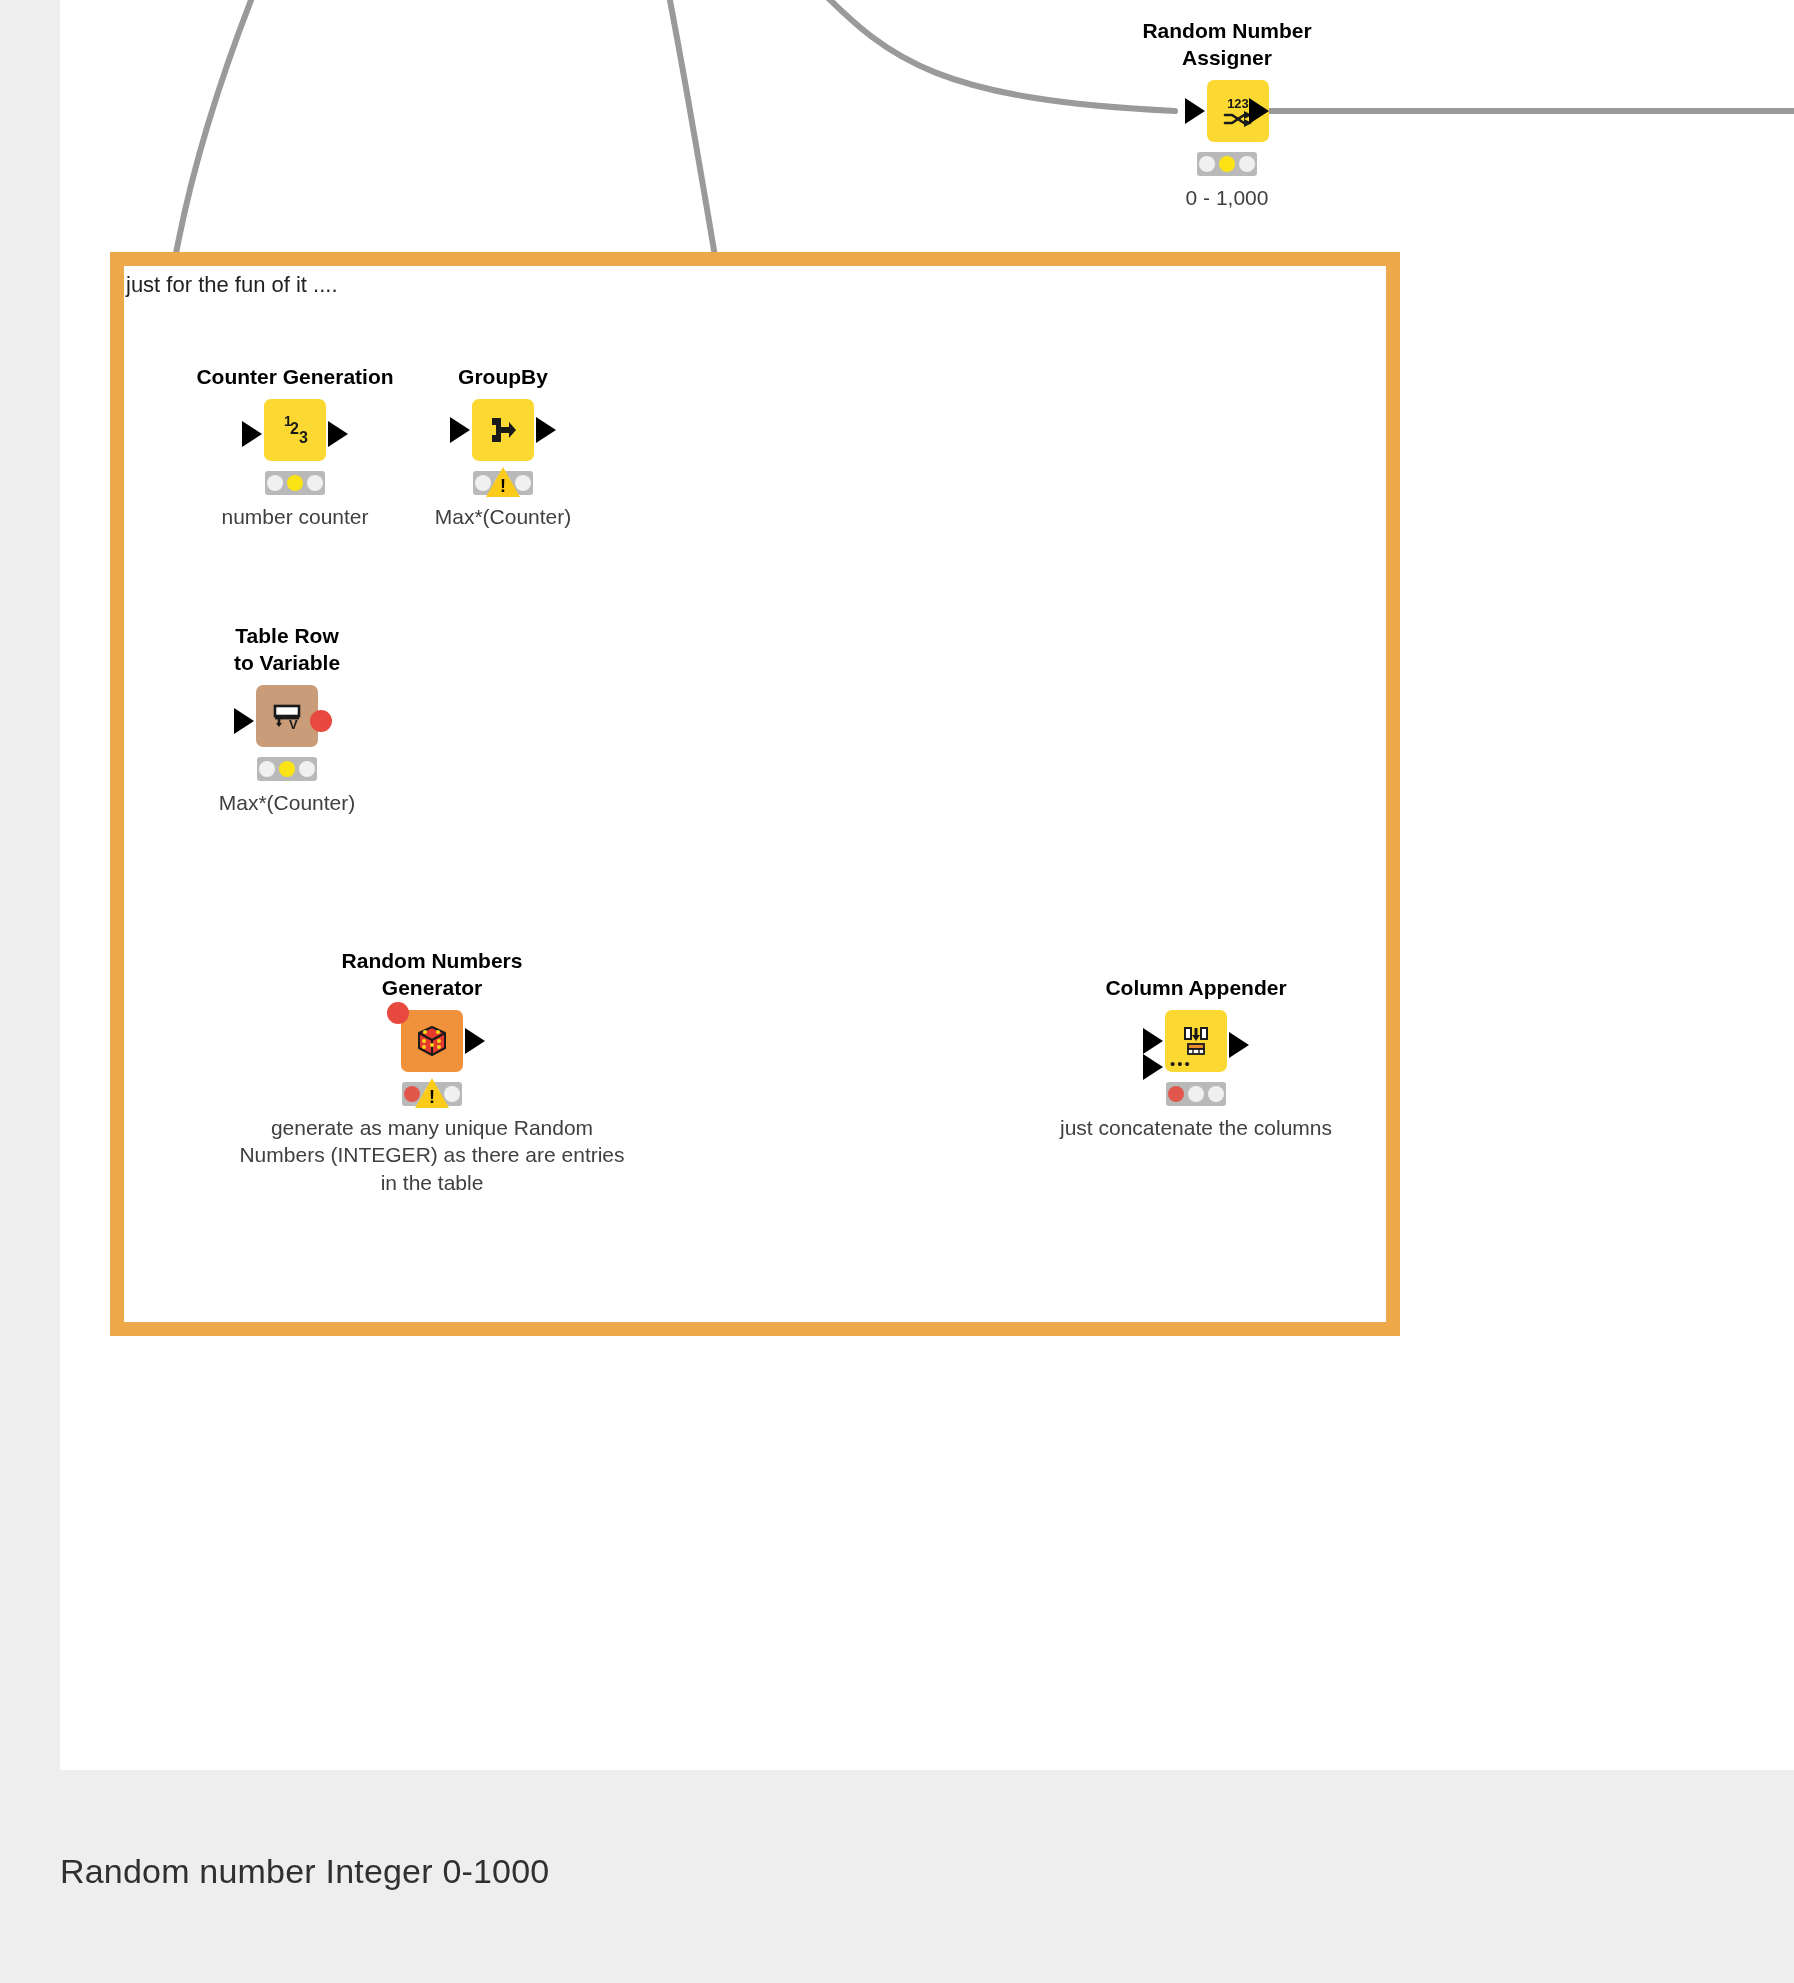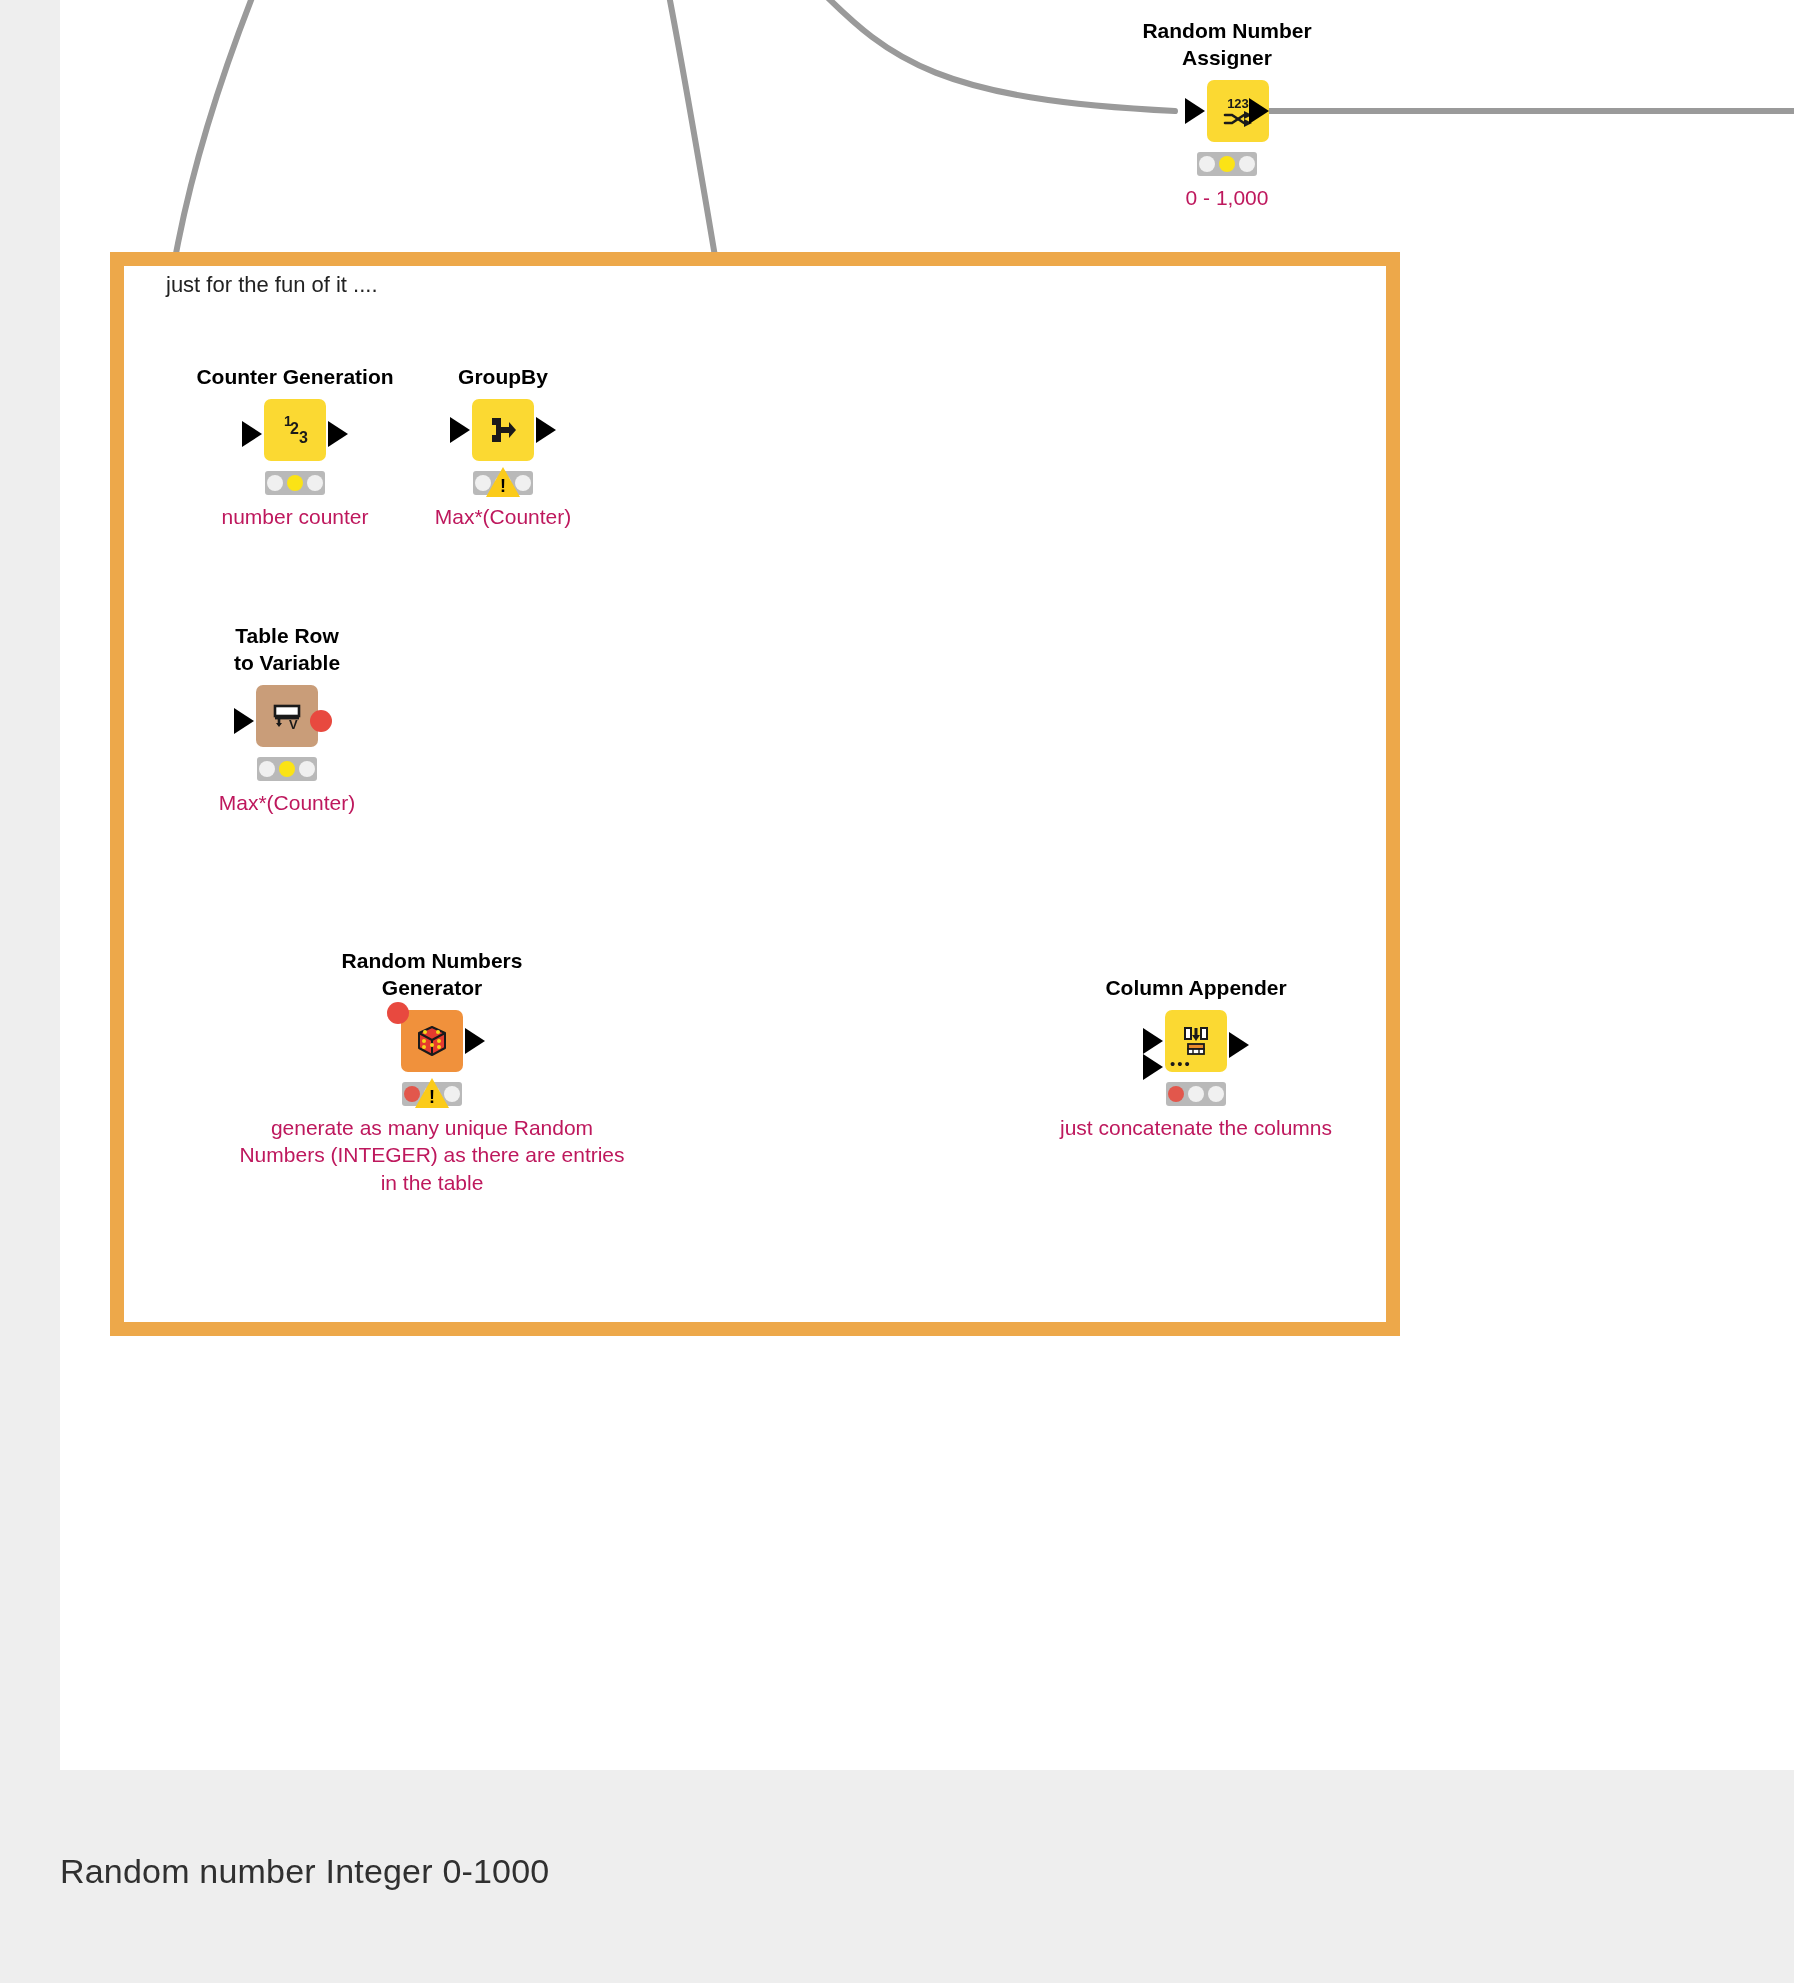--- a/index.html
+++ b/index.html
@@ -22,21 +22,20 @@
   .annotation{
     position:absolute;
     border:14px solid #eda84a;
     background:#ffffff;
     box-sizing:border-box;
   }
   .annotation-title{
     position:absolute;
     font-size:22px;color:#222;white-space:nowrap;
     font-family:"Liberation Sans", sans-serif;
-    margin-left:40px;
   }
 
   
   .node{position:absolute;}
   .node-title{
     position:absolute;left:50%;transform:translateX(-50%);
     bottom:100%;margin-bottom:8px;
     font-size:21px;font-weight:bold;color:#000;
     text-align:center;white-space:pre;line-height:1.28;
   }
@@ -82,21 +81,21 @@
     border-bottom:30px solid #fbcb1a;
   }
   .warn-ex{
     position:absolute;left:50%;top:78px;transform:translateX(-50%);
     font-size:18px;font-weight:bold;color:#000;line-height:1;
   }
 
   .node-label{
     position:absolute;left:50%;transform:translateX(-50%);
     top:104px;
-    font-size:21px;color:#be185d;text-align:center;
+    font-size:21px;color:#404040;text-align:center;
     white-space:pre;line-height:1.3;
   }
   .node-label.wrap{white-space:pre-line;width:420px;}
 
   
   .icon{display:block;}
 
   
   #caption{
     position:absolute;left:60px;top:1852px;

